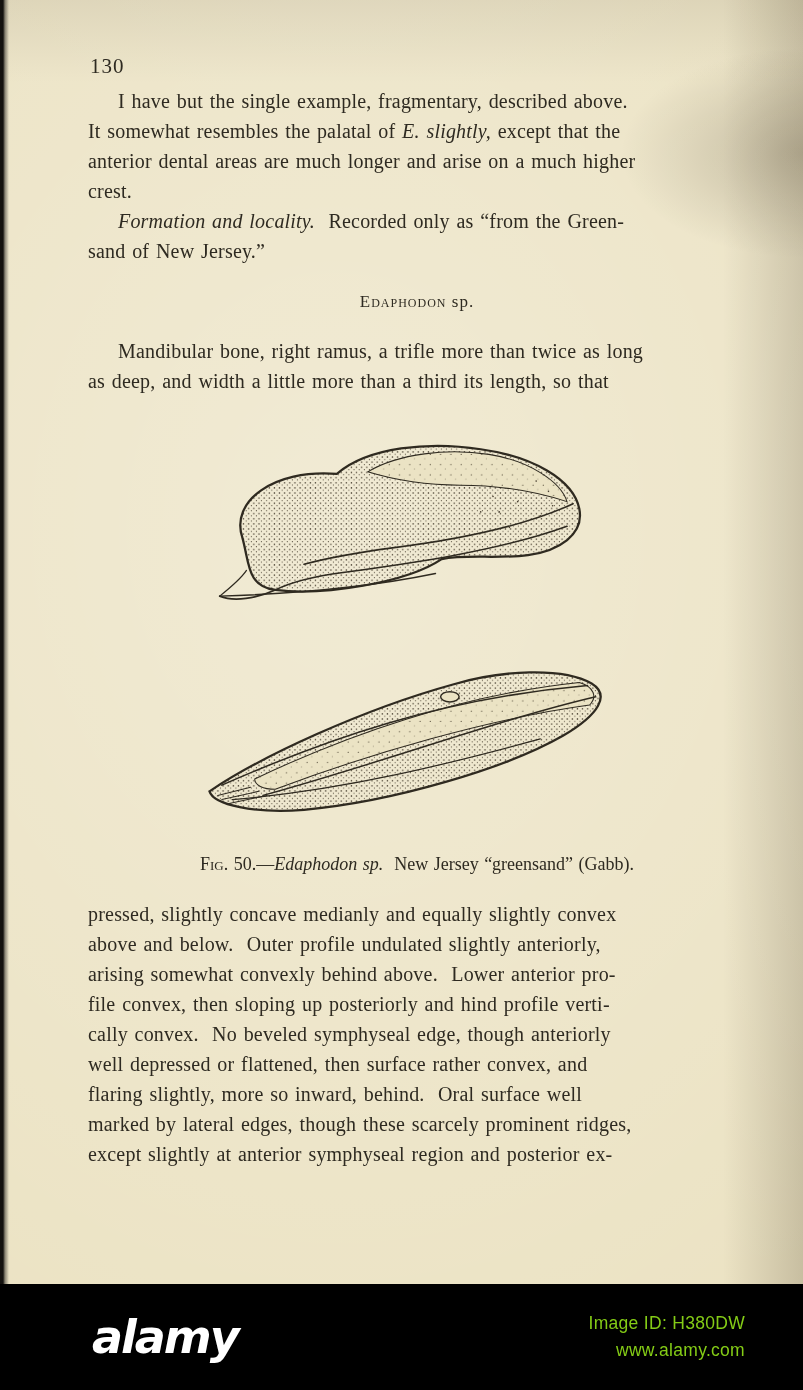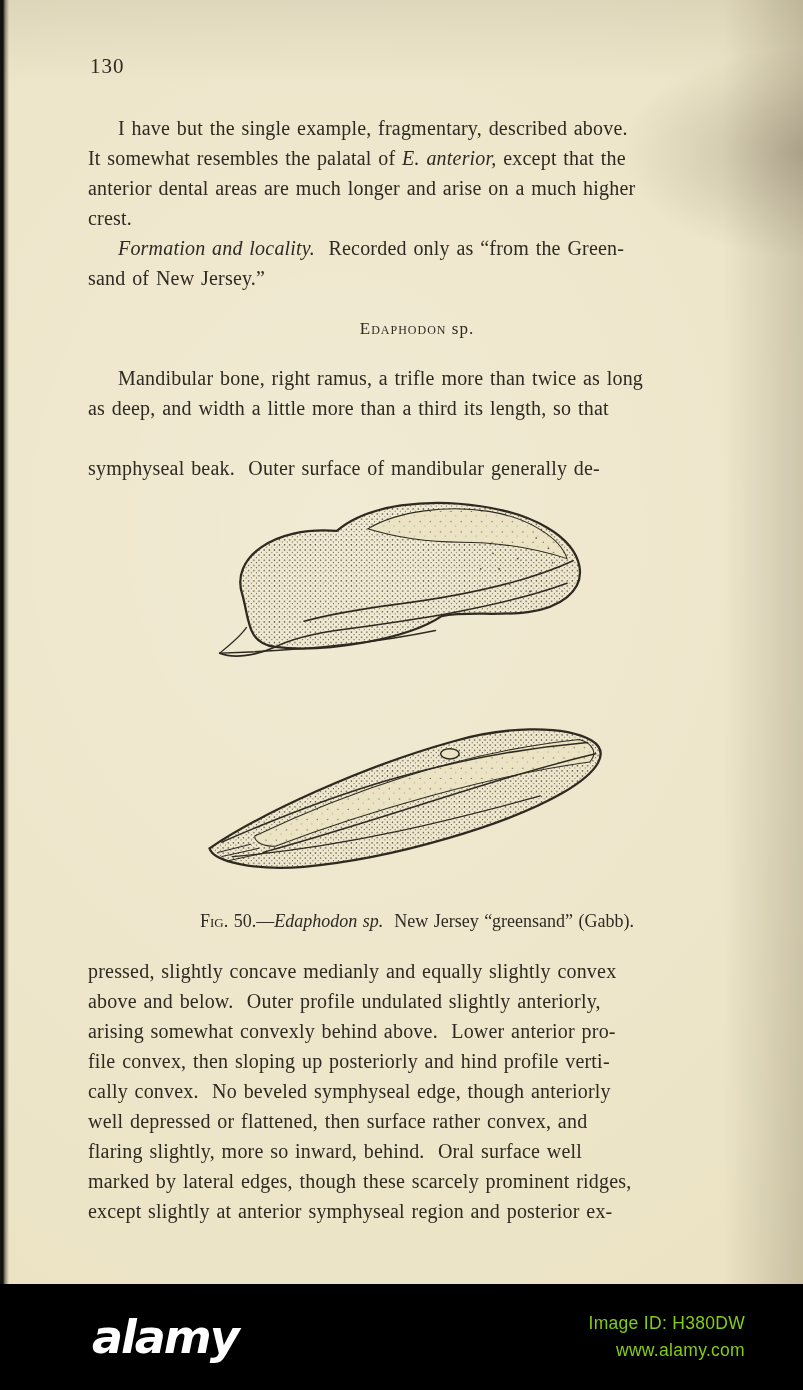--- a/index.html
+++ b/index.html
@@ -25,21 +25,21 @@
     background: linear-gradient(to right, #14120f 0px, #14120f 3px, rgba(20,18,15,0.45) 5px, rgba(20,18,15,0) 9px);
     z-index: 3;
   }
 
   .content {
     position: absolute;
     left: 88px; top: 52px;
     width: 658px;
   }
 
-  .header-row { position: relative; height: 28px; margin-bottom: 33px; }
+  .header-row { position: relative; height: 28px; margin-bottom: 6px; }
   .pagenum {
     position: absolute; left: 2px; top: 2px;
     font-size: 21px; letter-spacing: 1px;
   }
   .running-title {
     text-align: center;
     font-size: 21px;
     letter-spacing: 2.5px;
     color: #332b20;
   }
@@ -108,26 +108,26 @@
 
 <div class="scan">
   <div class="edge-left"></div>
 
   <div class="content">
 
     <div class="header-row">
       <span class="pagenum">130</span>
     </div>
 
-    <div class="para indent"><span>I have but the single example, fragmentary, described above.</span><br><span>It somewhat resembles the palatal of </span><span class="seg-it">E. anterior,</span><span> except that the</span><br><span>anterior dental areas are much longer and arise on a much higher</span><br><span>crest.</span></div>
+    <div class="para indent"><span>I have but the single example, fragmentary, described above.</span><br><span>It somewhat resembles the palatal of </span><span class="seg-it">E. slightly,</span><span> except that the</span><br><span>anterior dental areas are much longer and arise on a much higher</span><br><span>crest.</span></div>
     <div class="para indent"><span class="seg-it">Formation and locality.</span><span>  Recorded only as “from the Green-</span><br><span>sand of New Jersey.”</span></div>
 
     <div class="species-heading"><span class="seg-sc">Edaphodon</span><span> sp.</span></div>
 
-    <div class="para indent"><span>Mandibular bone, right ramus, a trifle more than twice as long</span><br><span>as deep, and width a little more than a third its length, so that</span><br><br><span>symphyseal beak.  Outer surface of mandibular generally de-</span></div>
+    <div class="para indent"><span>Mandibular bone, right ramus, a trifle more than twice as long</span><br><span>as deep, and width a little more than a third its length, so that</span><br><br></div>
 
     <div class="figure">
       <svg class="figure-svg" viewBox="0 0 440 395" xmlns="http://www.w3.org/2000/svg">
         <defs>
           <pattern id="dense" width="5" height="5" patternUnits="userSpaceOnUse">
             <circle cx="1.2" cy="1.6" r="0.7" fill="#4a4132"></circle>
             <circle cx="3.7" cy="3.9" r="0.55" fill="#4a4132"></circle>
           </pattern>
           <pattern id="sparse" width="10" height="10" patternUnits="userSpaceOnUse">
             <rect width="10" height="10" fill="#ebe3c4"></rect>

